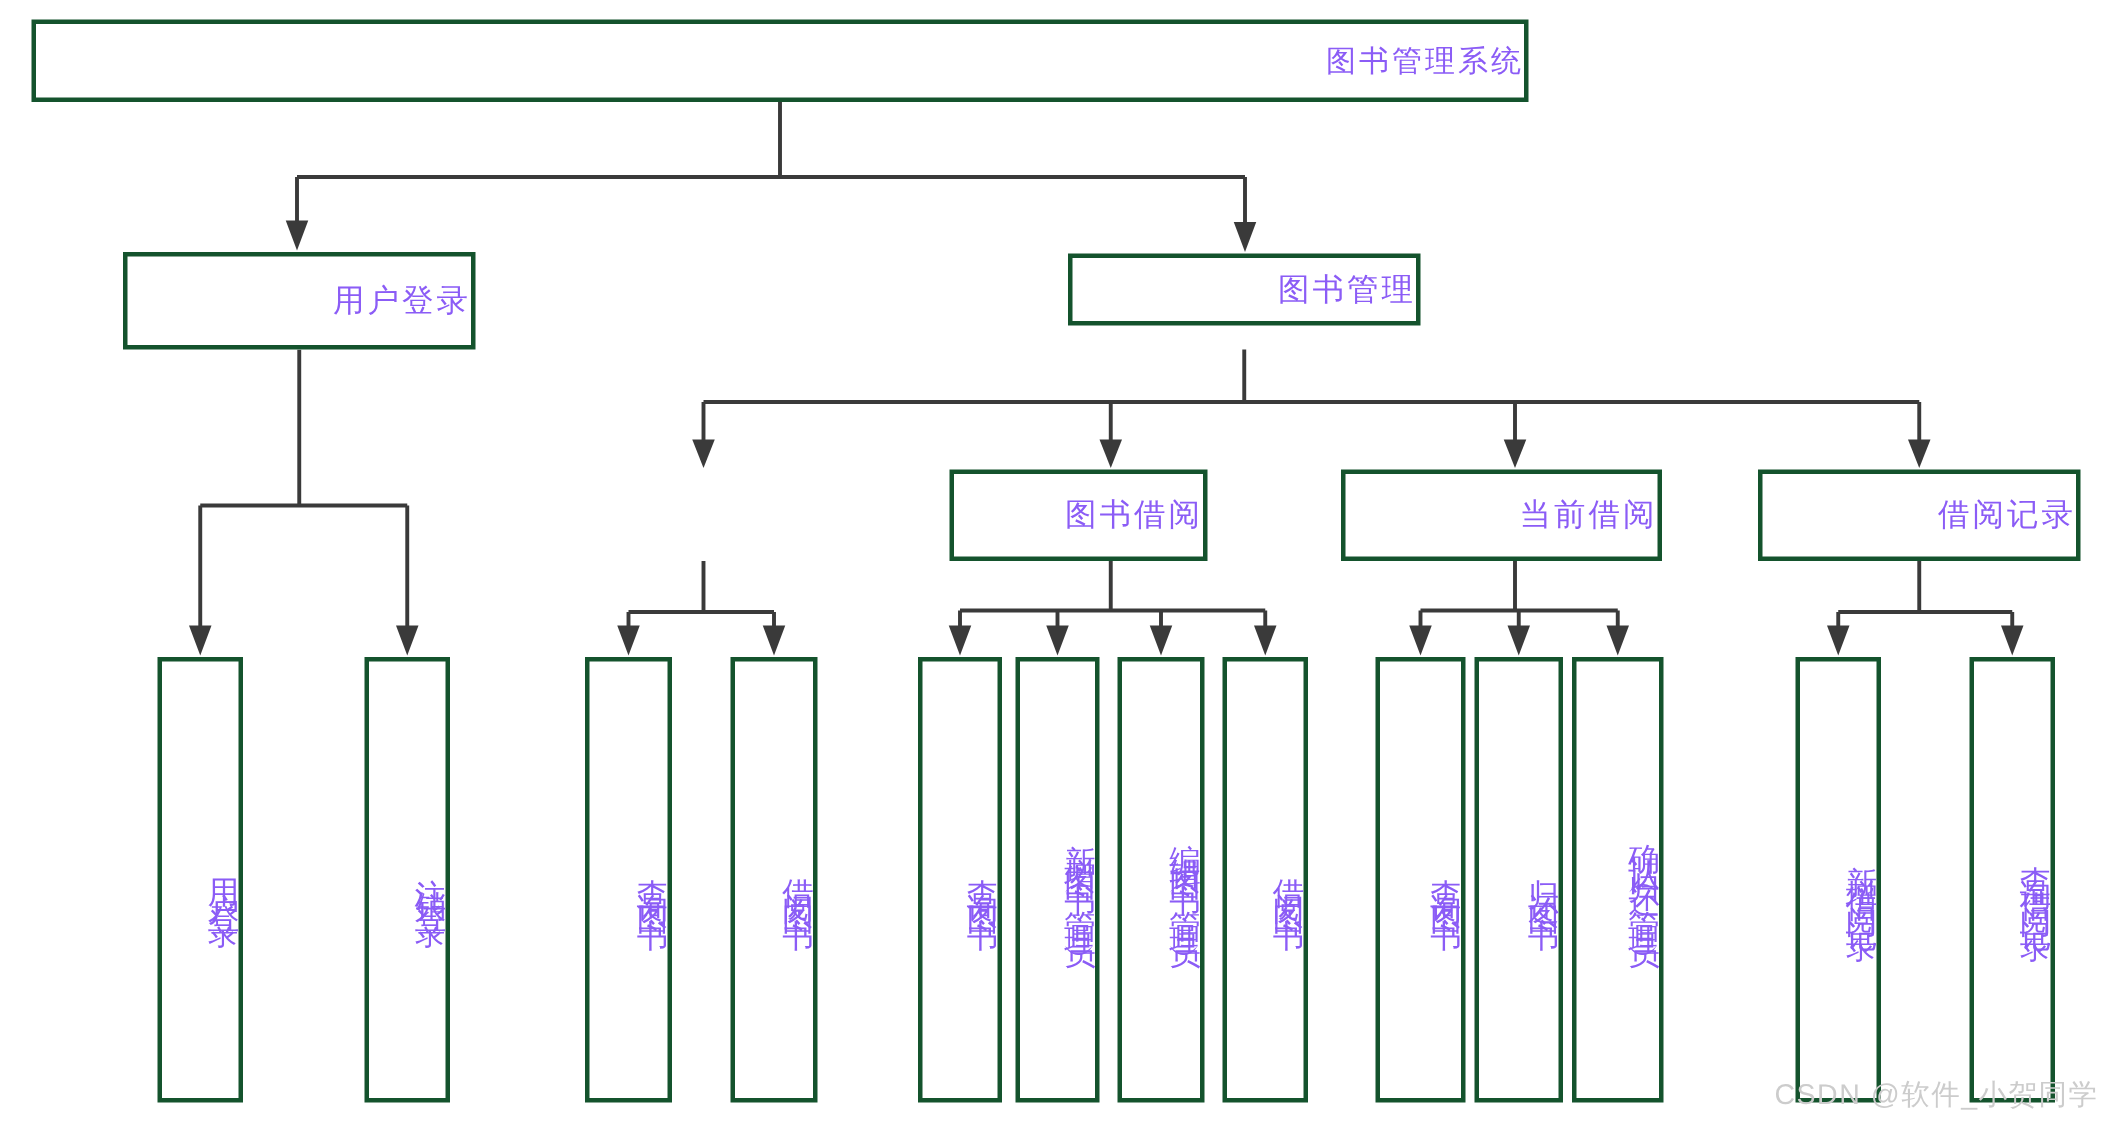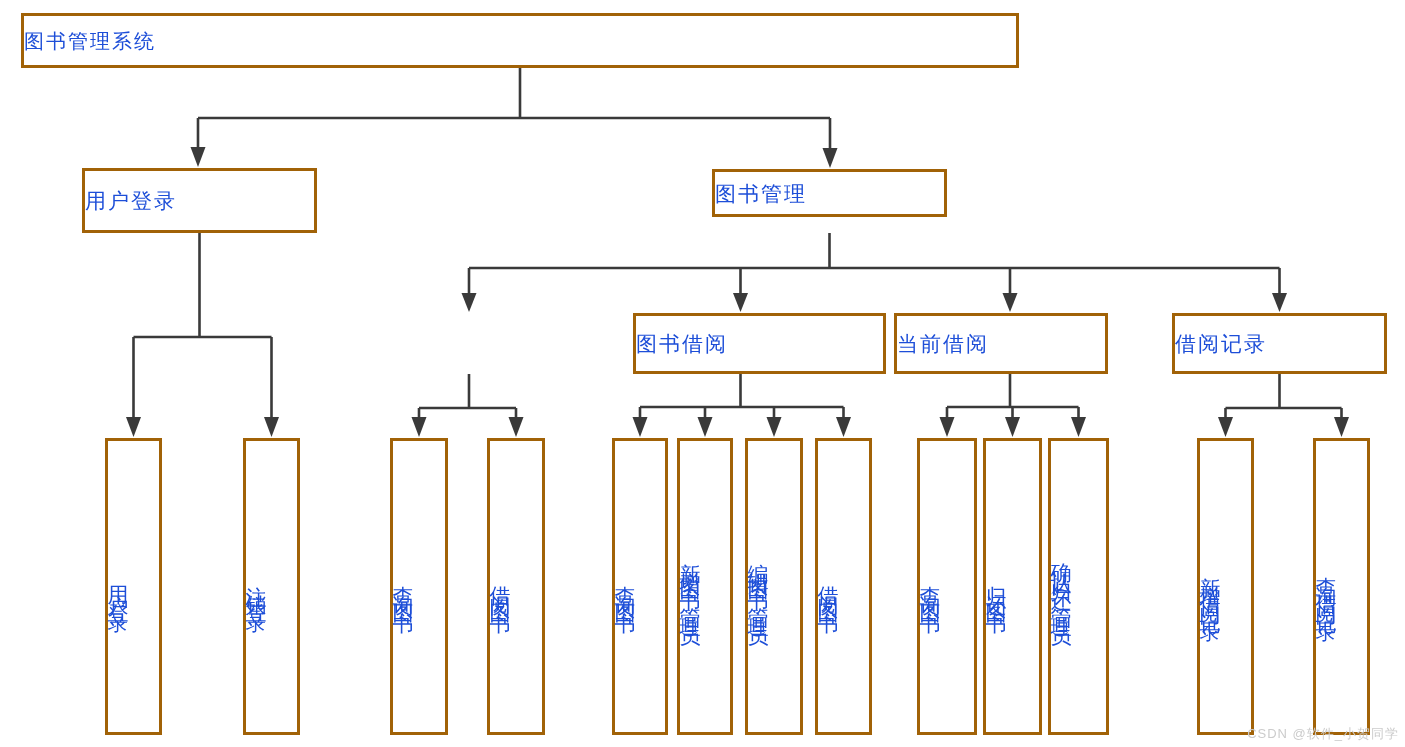--- a/index.html
+++ b/index.html
@@ -8,25 +8,25 @@
     width:1405px;height:747px;
     background:#ffffff;
     font-family:"Liberation Sans",sans-serif;
     overflow:hidden;
   }
   svg.wires{position:absolute;left:0;top:0;z-index:1;}
   .node{
     position:absolute;
     box-sizing:border-box;
     background:#ffffff;
-    border:3px solid #a16207;
-    color:#1d4ed8;
+    border:3px solid #14532d;
+    color:#8b5cf6;
     display:flex;
     align-items:center;
-    justify-content:flex-start;
+    justify-content:flex-end;
     z-index:2;
   }
   .node.h span{
     font-size:21px;
     letter-spacing:2px;
     white-space:nowrap;
     line-height:1;
   }
   .node.root span{font-size:20px;}
   .node.v span{
@@ -34,21 +34,21 @@
     text-orientation:mixed;
     font-size:21px;
     letter-spacing:9px;
     line-height:1;
   }
   .watermark{
     position:absolute;
     right:6px;
     bottom:4px;
     z-index:5;
-    font-size:13px;
+    font-size:19px;
     color:#cccccc;
     letter-spacing:1px;
     white-space:nowrap;
   }
 </style>
 </head>
 <body>
 
 <div class="stage">
 
@@ -96,21 +96,21 @@
     <span>图书管理系统</span>
   </div>
 
   <div class="node h" style="left:82px;top:168px;width:235px;height:65px">
     <span>用户登录</span>
   </div>
   <div class="node h" style="left:712px;top:169px;width:235px;height:48px">
     <span>图书管理</span>
   </div>
 
-  <div class="node h" style="left:633px;top:313px;width:253px;height:61px">
+  <div class="node h" style="left:633px;top:313px;width:172px;height:61px">
     <span>图书借阅</span>
   </div>
   <div class="node h" style="left:894px;top:313px;width:214px;height:61px">
     <span>当前借阅</span>
   </div>
   <div class="node h" style="left:1172px;top:313px;width:215px;height:61px">
     <span>借阅记录</span>
   </div>
 
   <div class="node v" style="left:105px;top:438px;width:57px;height:297px">

